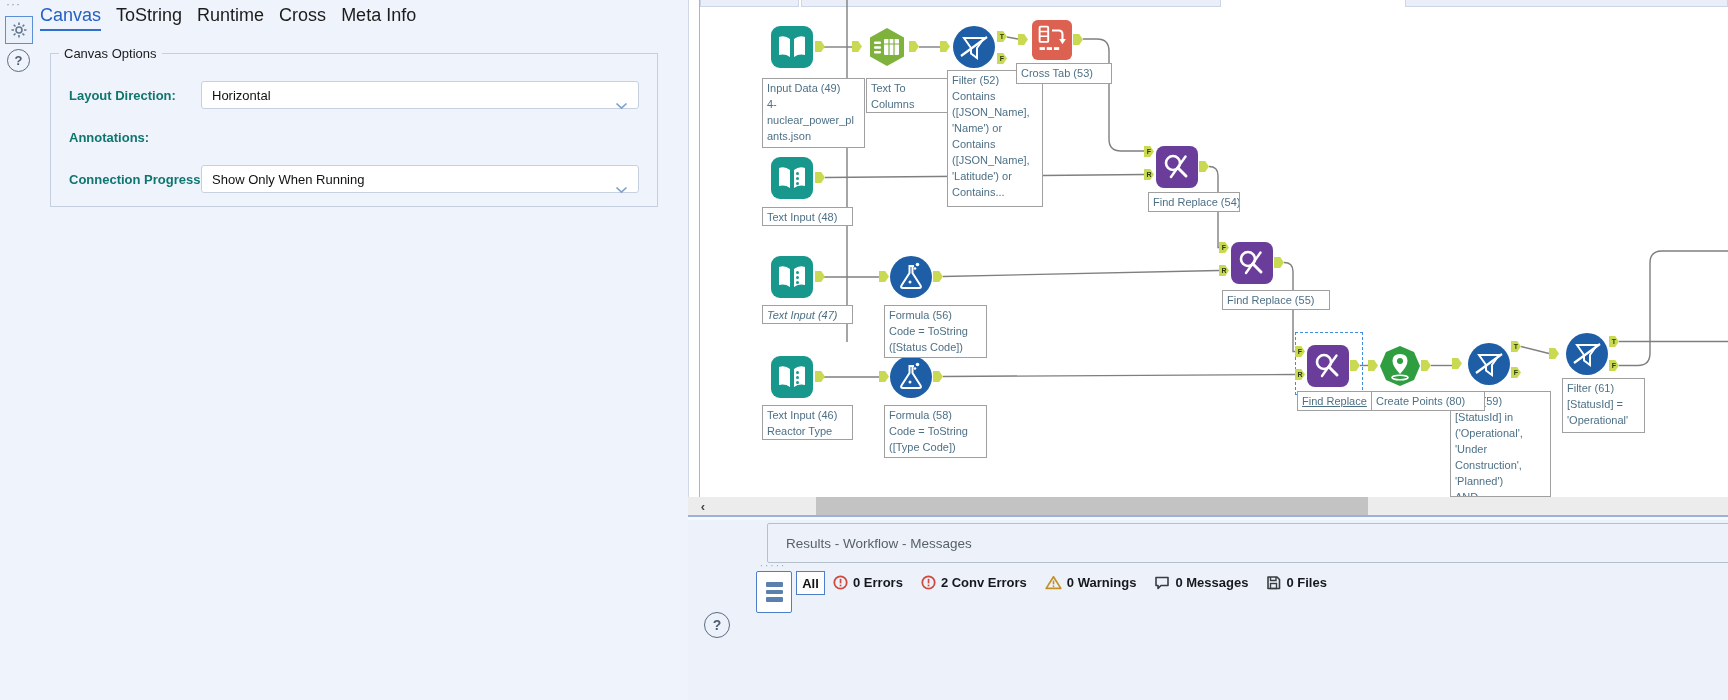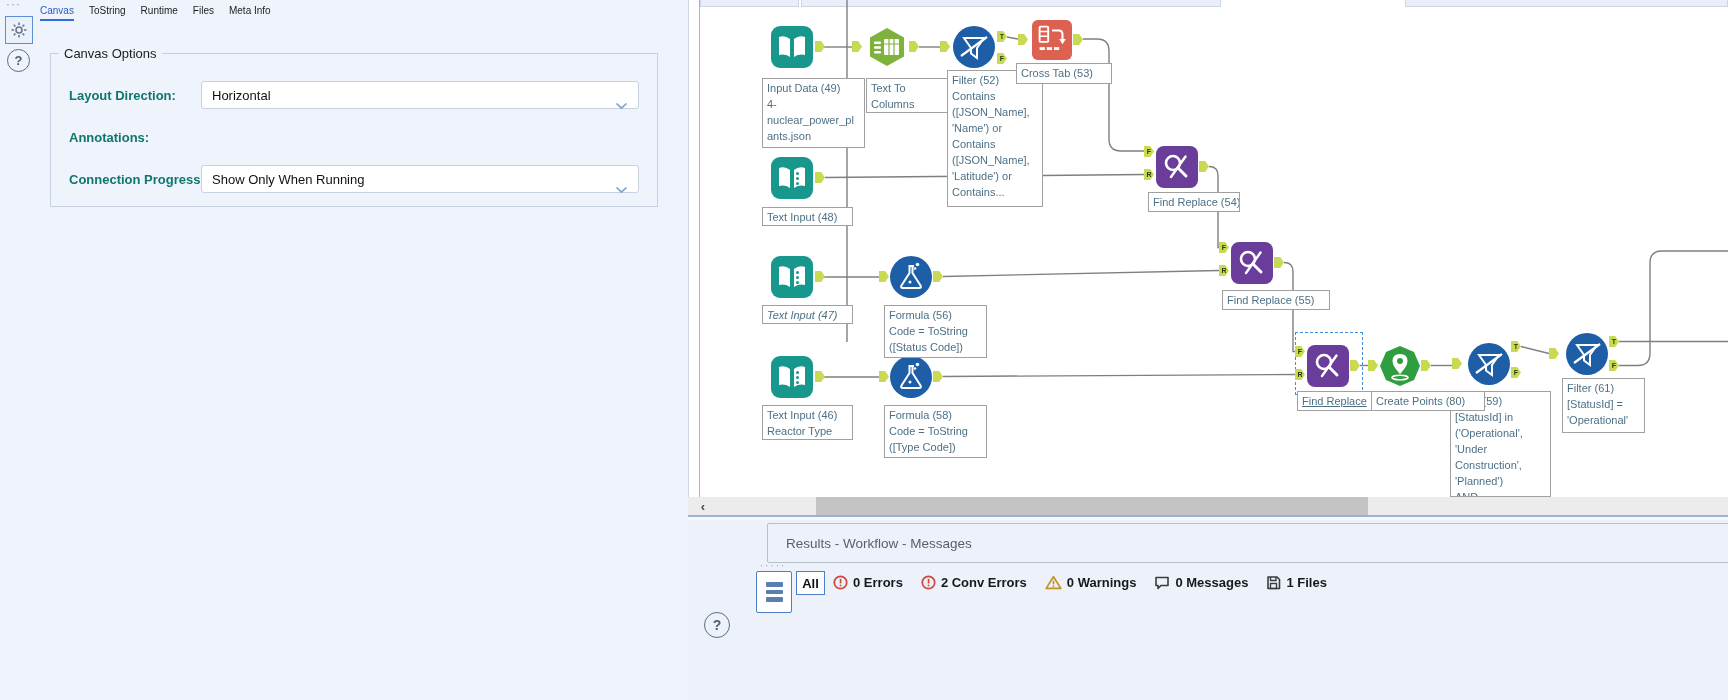--- a/index.html
+++ b/index.html
@@ -6,21 +6,21 @@
     font-family:"Liberation Sans",sans-serif;background:#fff;position:relative;}
   .abs{position:absolute;}
   
   #config-panel{left:0;top:0;width:688px;height:700px;background:#eff3fb;border-right:1px solid #d2d9e6;}
   #icon-strip{left:0;top:0;width:34px;height:700px;}
   #window-grip{left:6px;top:-3px;color:#8b97a8;font-size:12px;letter-spacing:1px;cursor:default;}
   #gear-btn{left:5px;top:16px;width:26px;height:26px;border:1px solid #5c8fd6;background:#eaf1fb;
     display:flex;align-items:center;justify-content:center;}
   #help-btn-left{left:7px;top:49px;width:21px;height:21px;border:1.6px solid #5b6b80;border-radius:50%;
     color:#4e5d72;font-size:13px;font-weight:700;display:flex;align-items:center;justify-content:center;}
-  #tabs{left:40px;top:5px;display:flex;gap:15px;font-size:10px;color:#1c1c1c;}
+  #tabs{left:40px;top:5px;display:flex;gap:15px;font-size:18px;color:#1c1c1c;}
   .tab{padding-bottom:3px;cursor:default;}
   .tab.active{color:#2560c4;border-bottom:2px solid #2e6fd0;}
   #group-box{left:50px;top:53px;width:606px;height:152px;border:1px solid #c5cfdf;}
   #group-title{left:8px;top:-8px;background:#eff3fb;padding:0 5px;font-size:13px;color:#1c1c1c;}
   .cfg-row-label{font-size:13px;font-weight:600;color:#0f766e;}
   .cfg-select{width:438px;height:28px;background:#fff;border:1px solid #c8d1e0;border-radius:3px;
     font-size:13px;color:#111;line-height:28px;padding-left:10px;box-sizing:border-box;}
   .cfg-chevron{position:absolute;right:10px;top:10px;}
   
   #canvas-bg{left:699px;top:0;width:1029px;height:497px;background:#fff;border-left:1px solid #aab4c4;}
@@ -70,21 +70,21 @@
         </g>
       </svg>
     </div>
     <div class="abs" id="help-btn-left">?</div>
   </div>
 
   <div class="abs" id="tabs">
     <div class="tab active">Canvas</div>
     <div class="tab">ToString</div>
     <div class="tab">Runtime</div>
-    <div class="tab">Files</div>
+    <div class="tab">Cross</div>
     <div class="tab">Meta Info</div>
   </div>
 
   <div class="abs" id="group-box">
     <div class="abs" id="group-title">Canvas Options</div>
 
     <div class="abs cfg-row-label" style="left:18px;top:34px;">Layout Direction:</div>
     <div class="abs cfg-select" style="left:150px;top:27px;">
       <span>Horizontal</span>
       <span class="cfg-chevron">
@@ -386,16 +386,16 @@
       <path d="M2 2.5 H14 V10.5 H7 L4 13.5 V10.5 H2 Z" fill="none" stroke="#383d42" stroke-width="1.6" stroke-linejoin="round"></path>
     </svg>
     <span>0 Messages</span>
   </div>
   <div class="rf-item">
     <svg width="15" height="15">
       <path d="M2 2 H11 L13.5 4.5 V13.5 H2 Z" fill="none" stroke="#383d42" stroke-width="1.6" stroke-linejoin="round"></path>
       <path d="M4.5 2 V5.5 H10 V2" fill="none" stroke="#383d42" stroke-width="1.4"></path>
       <rect x="4.5" y="8.5" width="6" height="5" fill="none" stroke="#383d42" stroke-width="1.4"></rect>
     </svg>
-    <span>1 Files</span>
+    <span>0 Files</span>
   </div>
 </div>
 <div class="abs" id="help-btn-results">?</div>
 
 </body></html>

